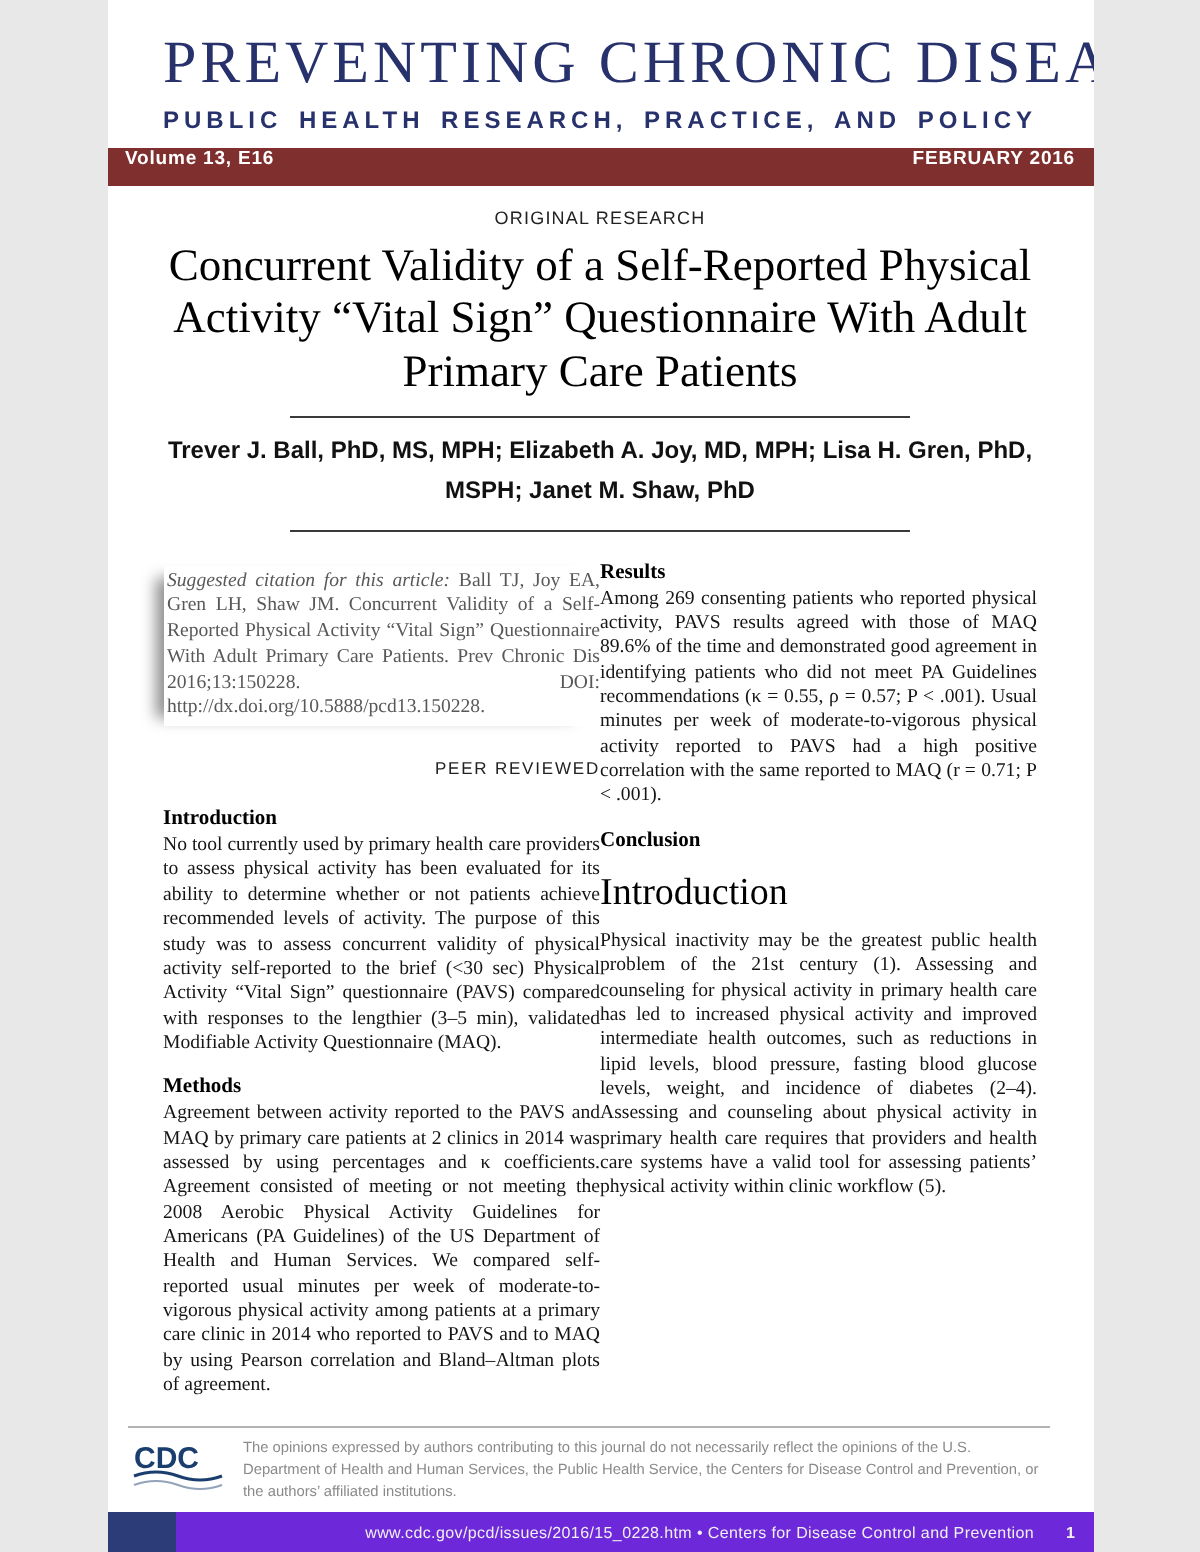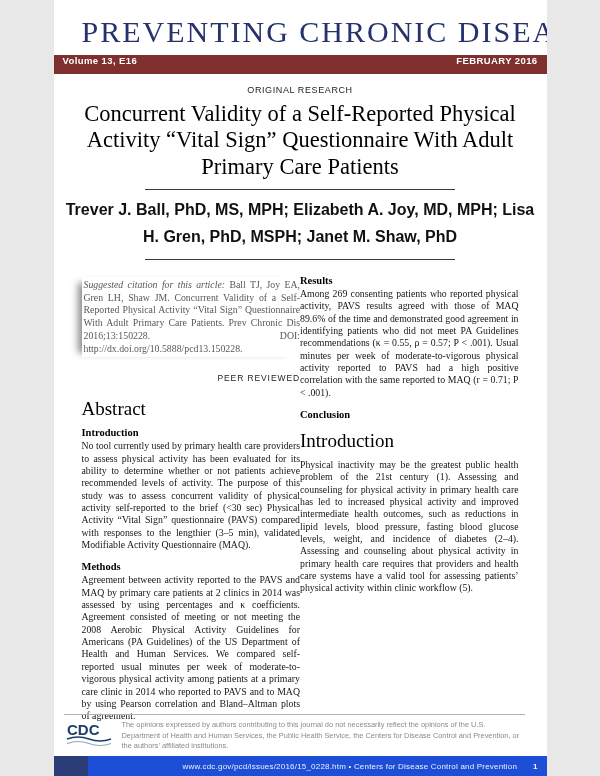--- a/index.html
+++ b/index.html
@@ -72,21 +72,21 @@
     border:none;
     border-top:1px solid #3a3a3a;
     height:0;
   }
   .authors{
     width:474px;
     margin:7px auto 0;
     text-align:center;
     font-family:"Liberation Sans",sans-serif;
     font-weight:bold;
-    font-size:16px;
+    font-size:12px;
     line-height:1.65;
     color:#111111;
   }
   
   .columns{
     margin:15px 28px 0;
     display:flex;
   }
   .col{flex:1;min-width:0;}
   .body-text{
@@ -149,21 +149,21 @@
     font-family:"Liberation Sans",sans-serif;
     font-size:7.4px;
     line-height:1.45;
     color:#8a8a8a;
     text-align:left;
   }
   .bottom-bar{
     position:absolute;
     left:0;right:0;bottom:0;
     height:20px;
-    background:#1d4ed8;
+    background:#6d28d9;
     display:flex;
     align-items:center;
     font-family:"Liberation Sans",sans-serif;
     font-size:8px;
     color:#f0f0f0;
   }
   .bar-accent{
     width:34px;
     height:100%;
     background:#2b3c78;
@@ -172,20 +172,21 @@
   .url-line{margin-left:auto;letter-spacing:0.2px;}
   .page-number{margin:0 9px 0 16px;font-weight:bold;}
 </style>
 </head>
 <body>
 
 <div class="page">
 
   <header class="masthead">
     <div class="journal-title">PREVENTING CHRONIC DISEASE</div>
+    <div class="tagline">PUBLIC HEALTH RESEARCH, PRACTICE, AND POLICY</div>
   </header>
 
   <div class="volume-bar">
     <span>Volume 13, E16</span>
     <span>FEBRUARY 2016</span>
   </div>
 
   <div class="kicker">ORIGINAL RESEARCH</div>
 
   <h1 class="article-title">Concurrent Validity of a Self-Reported Physical Activity “Vital Sign” Questionnaire With Adult Primary Care Patients</h1>
@@ -196,21 +197,20 @@
 
   <hr class="rule">
 
   <main class="columns">
 
     <section class="col">
       <p class="citation"><span class="lead">Suggested citation for this article:</span> <span>Ball TJ, Joy EA, Gren LH, Shaw JM. Concurrent Validity of a Self-Reported Physical Activity “Vital Sign” Questionnaire With Adult Primary Care Patients. Prev Chronic Dis 2016;13:150228. DOI: http://dx.doi.org/10.5888/pcd13.150228.</span></p>
 
       <div class="peer-reviewed">PEER REVIEWED</div>
 
-      <h2 class="section-heading">Abstract</h2>
 
       <h3 class="sub-heading">Introduction</h3>
       <p class="body-text">No tool currently used by primary health care providers to assess physical activity has been evaluated for its ability to determine whether or not patients achieve recommended levels of activity. The purpose of this study was to assess concurrent validity of physical activity self-reported to the brief (&lt;30 sec) Physical Activity “Vital Sign” questionnaire (PAVS) compared with responses to the lengthier (3–5 min), validated Modifiable Activity Questionnaire (MAQ).</p>
 
       <h3 class="sub-heading">Methods</h3>
       <p class="body-text">Agreement between activity reported to the PAVS and MAQ by primary care patients at 2 clinics in 2014 was assessed by using percentages and κ coefficients. Agreement consisted of meeting or not meeting the 2008 Aerobic Physical Activity Guidelines for Americans (PA Guidelines) of the US Department of Health and Human Services. We compared self-reported usual minutes per week of moderate-to-vigorous physical activity among patients at a primary care clinic in 2014 who reported to PAVS and to MAQ by using Pearson correlation and Bland–Altman plots of agreement.</p>
     </section>
 
     <section class="col">
       <h3 class="sub-heading">Results</h3>

